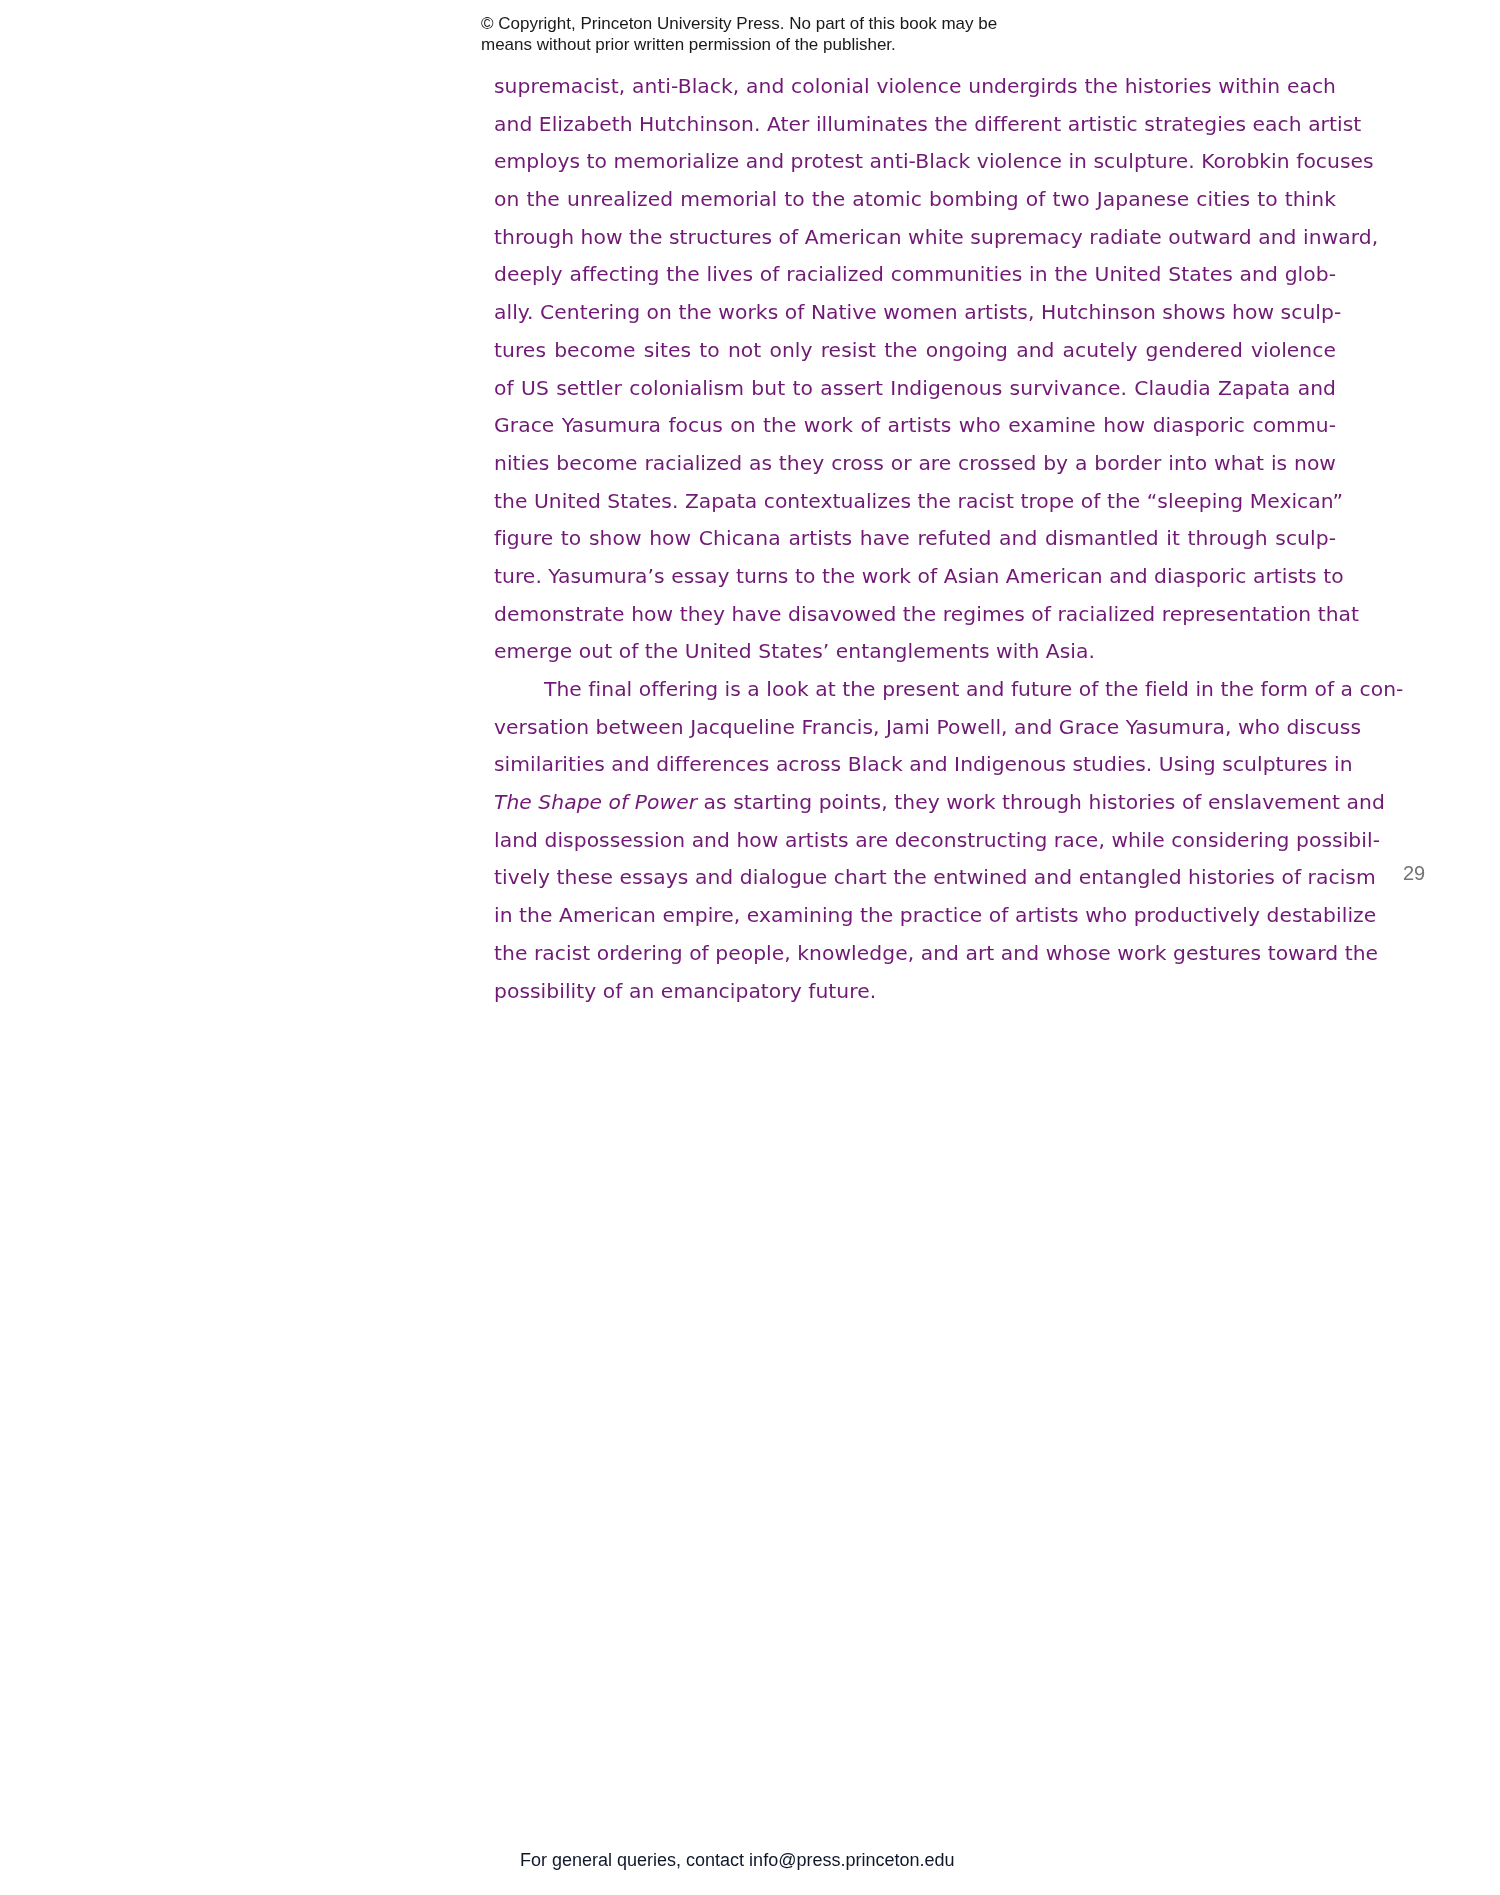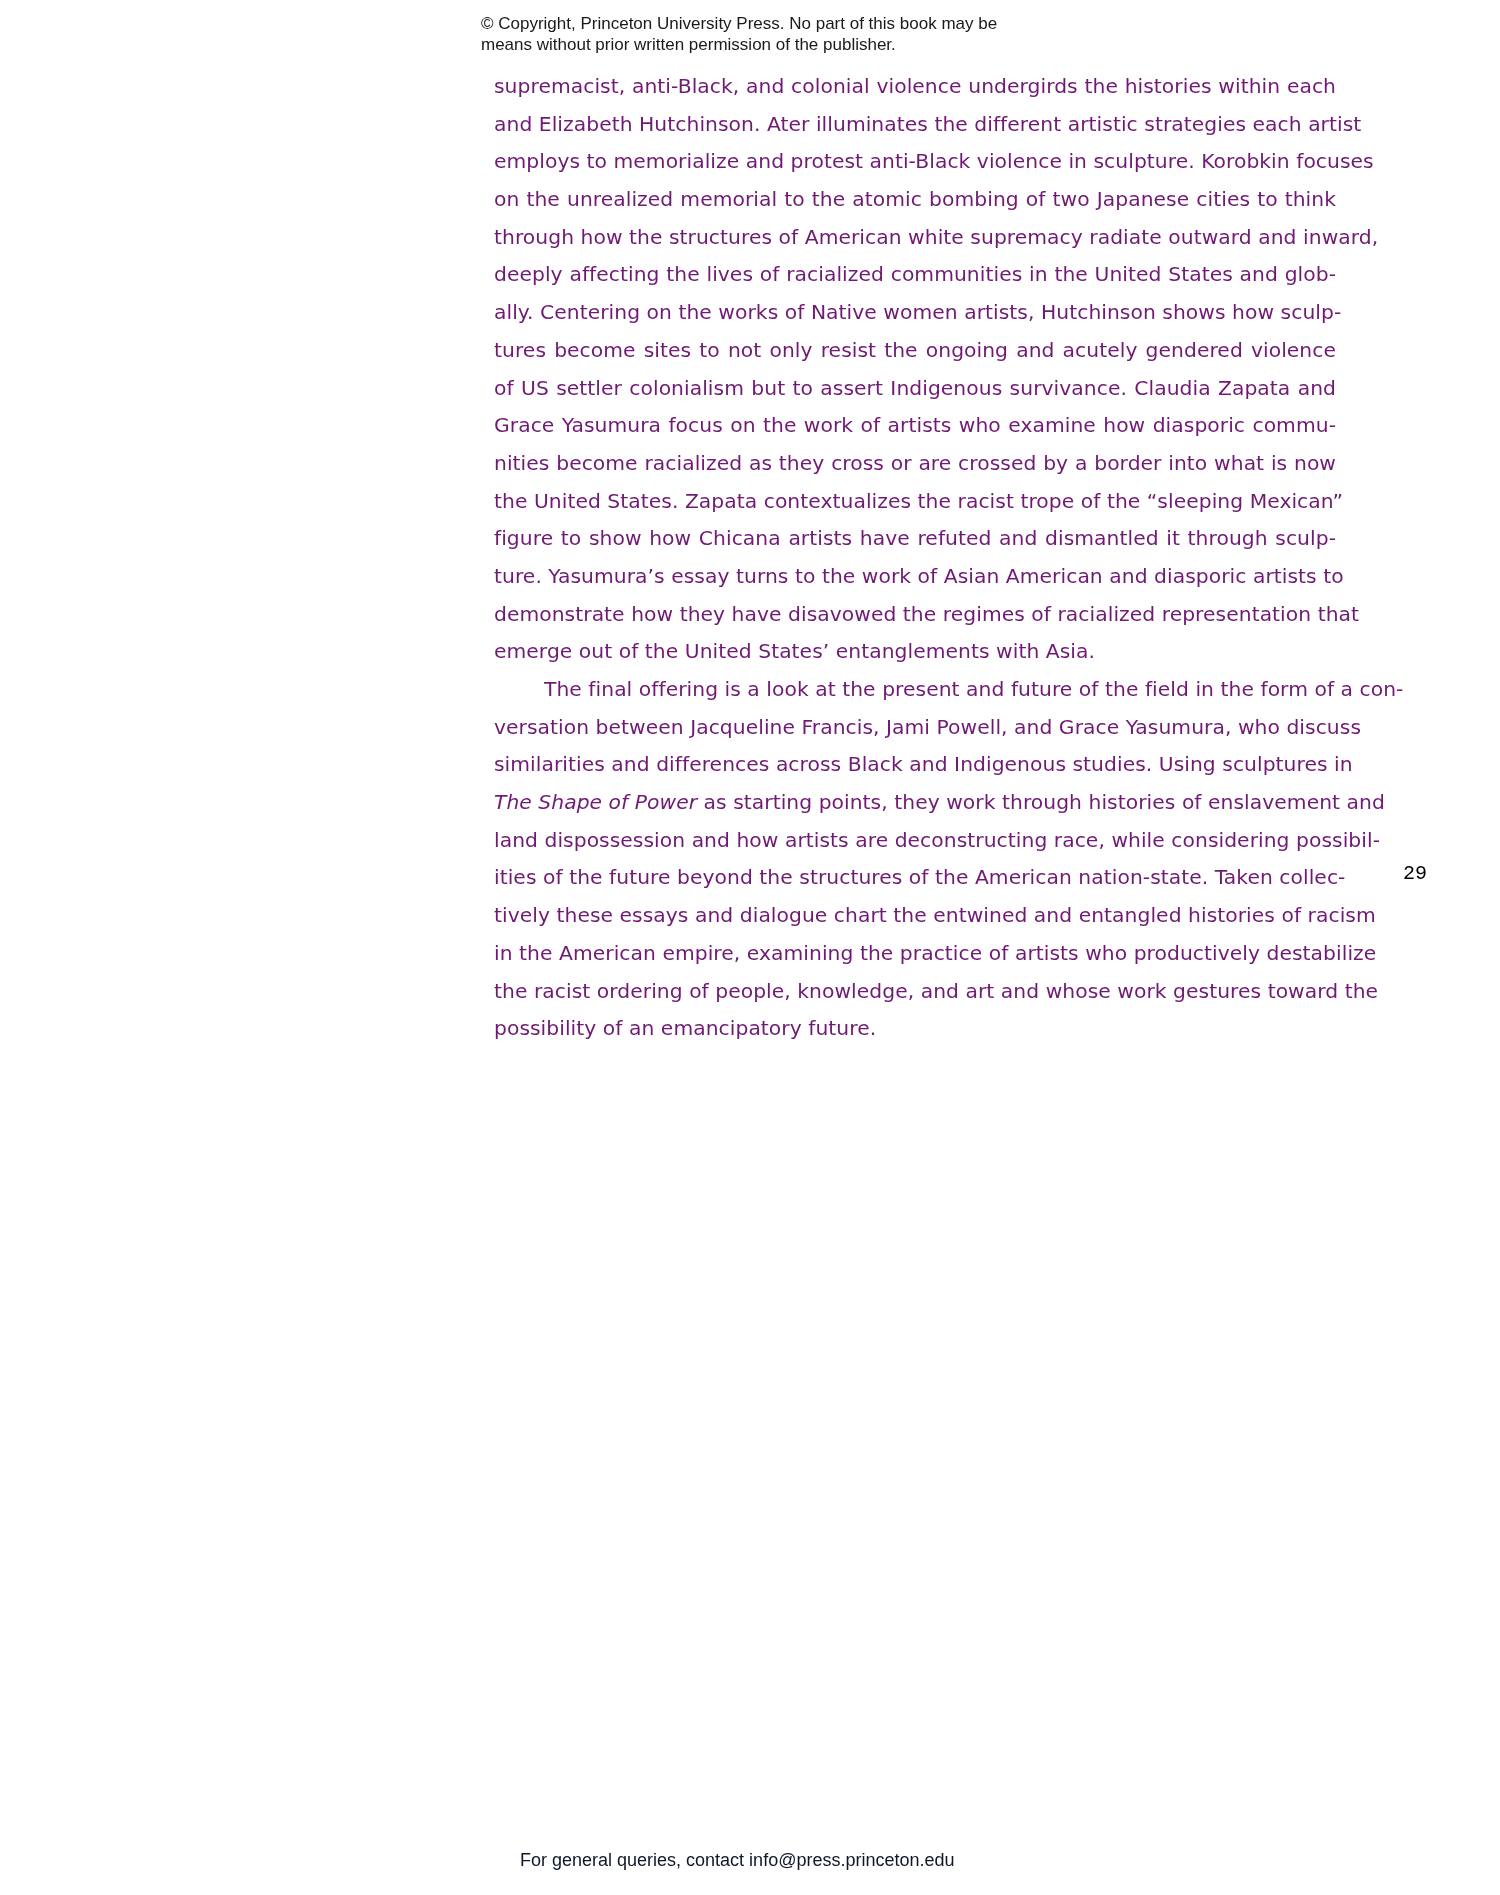--- a/index.html
+++ b/index.html
@@ -13,21 +13,21 @@
     .body-text {
       position: absolute; left: 494px; top: 68px; width: 842px;
       font-family: "DejaVu Sans", sans-serif; font-size: 20.3px; line-height: 37.7px;
       color: #701a75; letter-spacing: 0.05px;
     }
     .line { display: block; white-space: nowrap; text-align: justify; text-align-last: justify; height: 37.7px; }
     .line.last { text-align-last: left; }
     .line.indent { text-indent: 50px; }
     .page-number {
       position: absolute; left: 1403px; top: 862px;
-      font-family: Liberation Mono, monospace; font-size: 20px; color: #000000;
+      font-family: Liberation Sans, sans-serif; font-size: 20px; color: #737373;
     }
     .footer {
       position: absolute; left: 520px; top: 1850px;
       font-family: "Liberation Sans", sans-serif; font-size: 18px; color: #0f172a;
     }
     em { font-style: italic; }
   </style>
 </head>
 <body>
 
@@ -54,21 +54,20 @@
     <span class="line">ture. Yasumura’s essay turns to the work of Asian American and diasporic artists to</span>
     <span class="line">demonstrate how they have disavowed the regimes of racialized representation that</span>
     <span class="line last">emerge out of the United States’ entanglements with Asia.</span>
   </div>
   <div>
     <span class="line indent">The final offering is a look at the present and future of the field in the form of a con-</span>
     <span class="line">versation between Jacqueline Francis, Jami Powell, and Grace Yasumura, who discuss</span>
     <span class="line">similarities and differences across Black and Indigenous studies. Using sculptures in</span>
     <span class="line"><em>The Shape of Power</em><span> as starting points, they work through histories of enslavement and</span></span>
     <span class="line">land dispossession and how artists are deconstructing race, while considering possibil-</span>
-    <span class="line">ities of the future beyond the structures of the American nation-state. Taken collec-</span>
     <span class="line">tively these essays and dialogue chart the entwined and entangled histories of racism</span>
     <span class="line">in the American empire, examining the practice of artists who productively destabilize</span>
     <span class="line">the racist ordering of people, knowledge, and art and whose work gestures toward the</span>
     <span class="line last">possibility of an emancipatory future.</span>
   </div>
 </div>
 
 <div class="page-number">29</div>
 
 <div class="footer">For general queries, contact info@press.princeton.edu</div>

